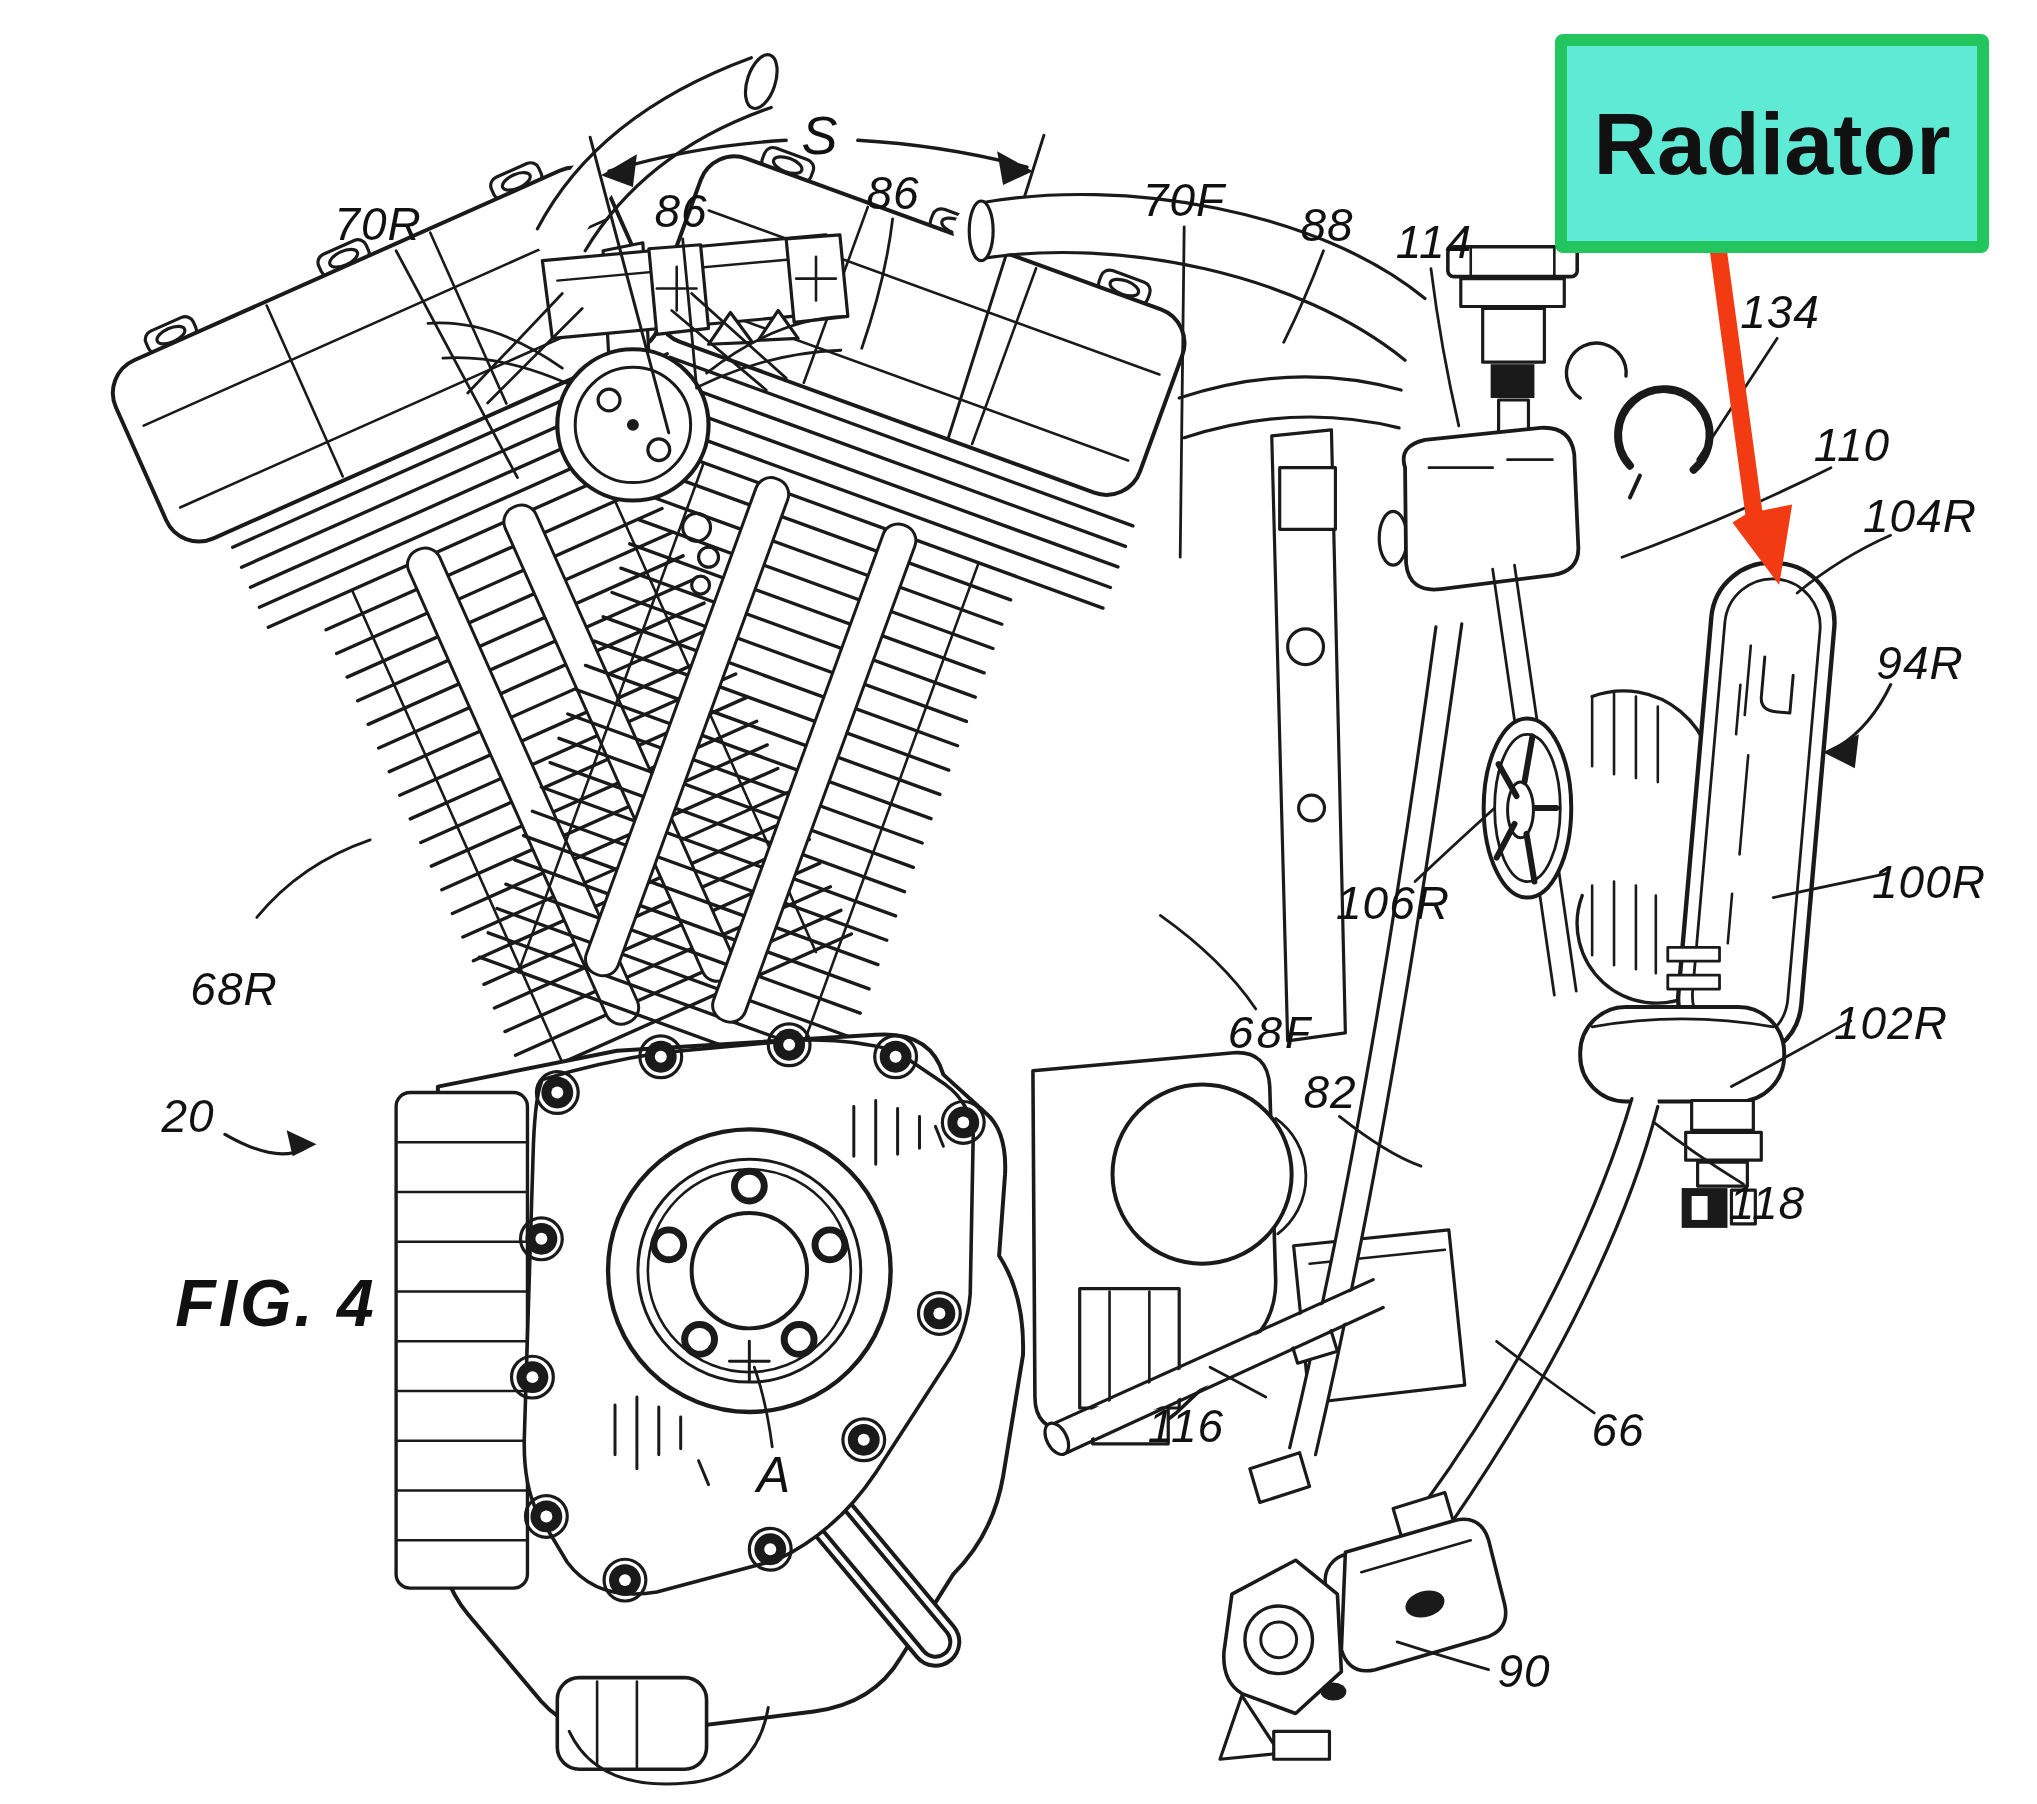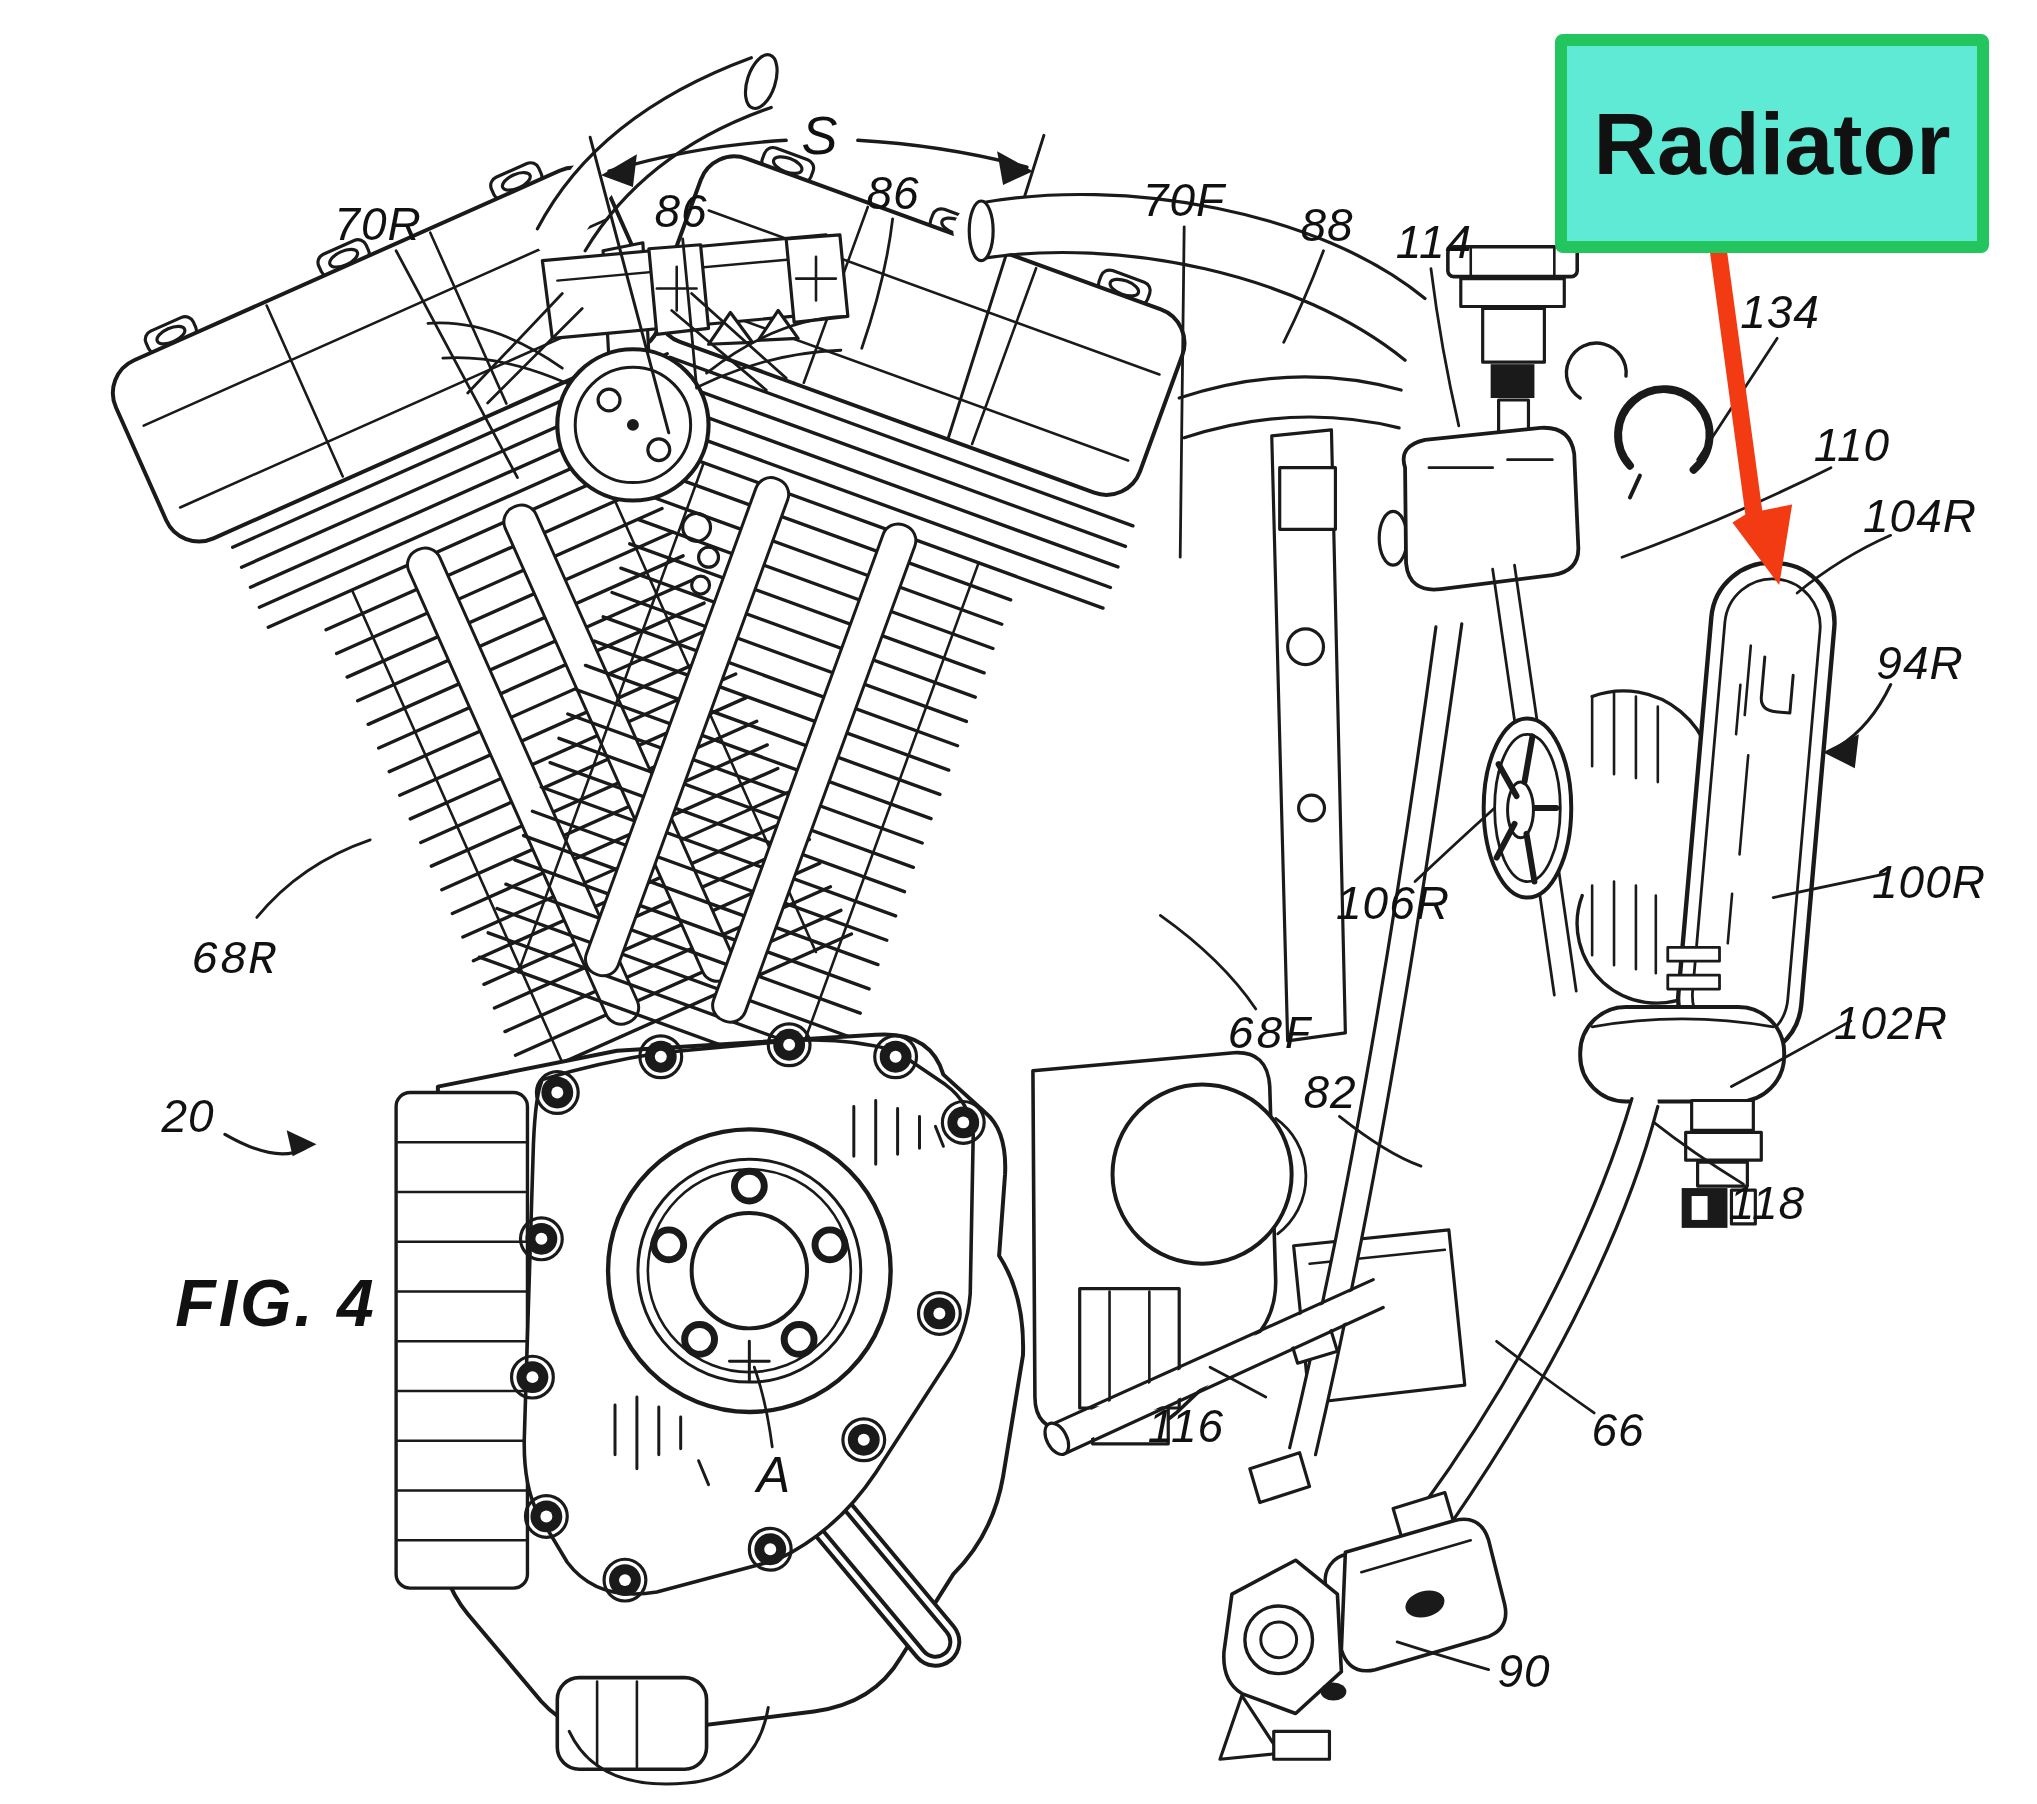--- a/index.html
+++ b/index.html
@@ -320,21 +320,21 @@
       <span class="ref-label" style="left: 1184px; top: 200px;">70F</span>
       <span class="ref-label" style="left: 1327px; top: 225px;">88</span>
       <span class="ref-label" style="left: 1434px; top: 242px;">114</span>
       <span class="ref-label" style="left: 1780px; top: 312px;">134</span>
       <span class="ref-label" style="left: 1852px; top: 445px;">110</span>
       <span class="ref-label" style="left: 1920px; top: 516px;">104R</span>
       <span class="ref-label" style="left: 1920px; top: 663px;">94R</span>
       <span class="ref-label" style="left: 1929px; top: 882px;">100R</span>
       <span class="ref-label" style="left: 1891px; top: 1023px;">102R</span>
       <span class="ref-label" style="left: 1393px; top: 903px;">106R</span>
-      <span class="ref-label" style="left: 234px; top: 961px; font-family: Liberation Mono, monospace;">68R</span>
+      <span class="ref-label" style="left: 234px; top: 989px;">68R</span>
       <span class="ref-label" style="left: 1270px; top: 1036px; font-family: Liberation Mono, monospace;">68F</span>
       <span class="ref-label" style="left: 1330px; top: 1092px;">82</span>
       <span class="ref-label" style="left: 1767px; top: 1203px;">118</span>
       <span class="ref-label" style="left: 1618px; top: 1430px;">66</span>
       <span class="ref-label" style="left: 1186px; top: 1426px;">116</span>
       <span class="ref-label" style="left: 1524px; top: 1671px;">90</span>
       <span class="ref-label" style="left: 188px; top: 1116px;">20</span>
       <span class="ref-label" style="left: 774px; top: 1475px; font-size: 50px;">A</span>
     </div>
 </div>

